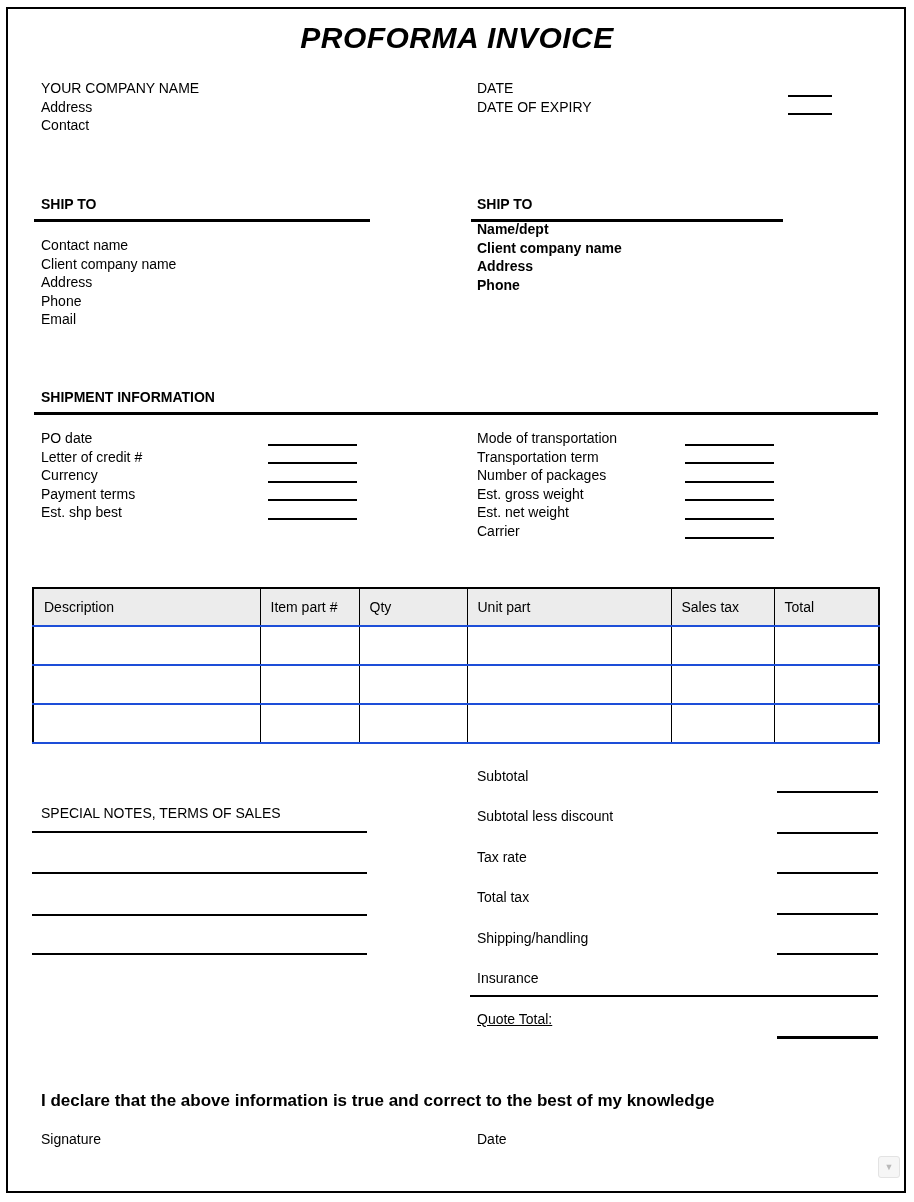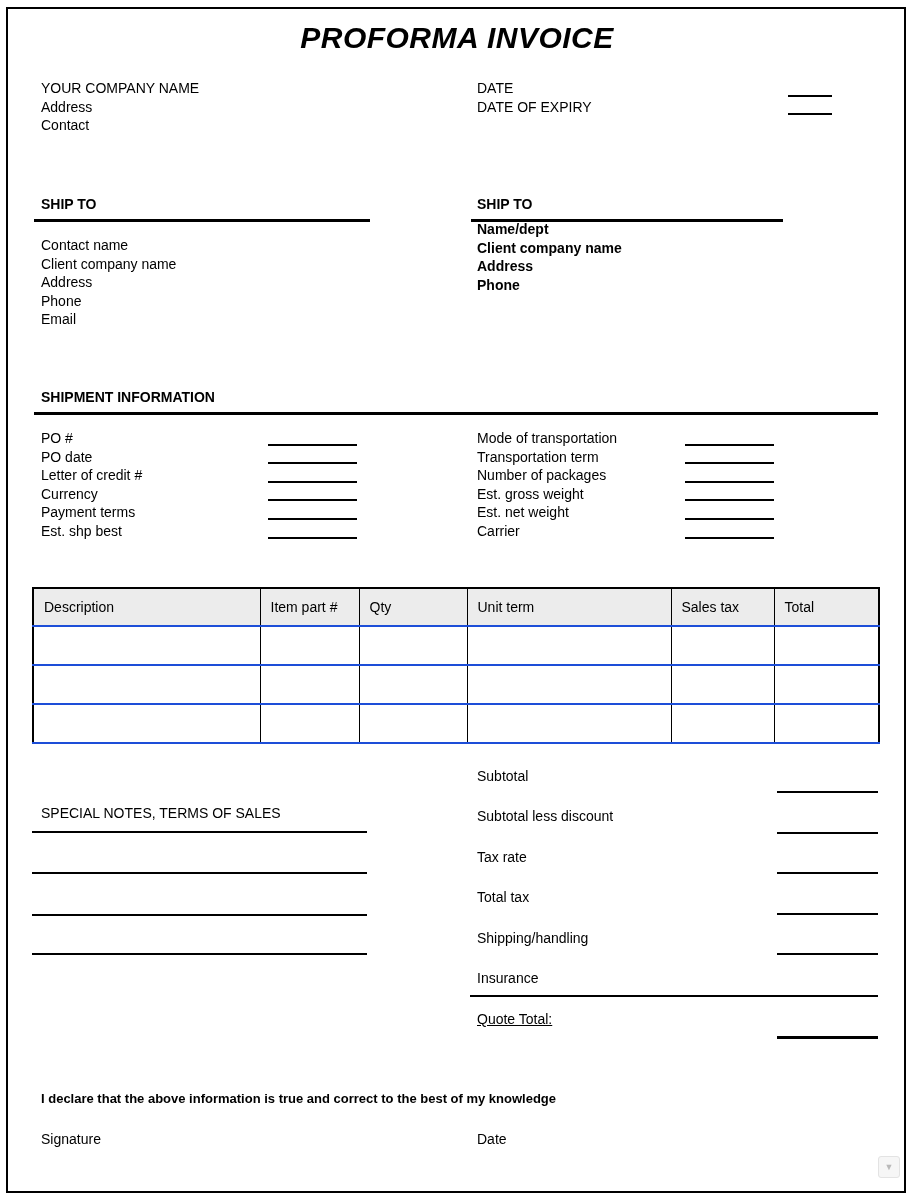--- a/index.html
+++ b/index.html
@@ -65,21 +65,21 @@
   .nl0{top:831px}.nl1{top:872px}.nl2{top:914px}.nl3{top:953px}
   
   .tot-label{left:477px;font-size:14px;}
   .tl0{top:768px}.tl1{top:808px}.tl2{top:849px}.tl3{top:889px}.tl4{top:930px}.tl5{top:970px}
   .tot-line{left:777px;width:101px;height:2px;background:#000;}
   .vl0{top:791px}.vl1{top:832px}.vl2{top:872px}.vl3{top:913px}.vl4{top:953px}
   .tot-sep{left:470px;top:995px;width:408px;height:2px;background:#000;}
   .quote-label{left:477px;top:1011px;font-size:14px;text-decoration:underline;}
   .quote-line{left:777px;top:1036px;width:101px;height:3px;background:#000;}
   
-  .declaration{left:41px;top:1091px;font-size:13px;font-weight:bold;}
+  .declaration{left:41px;top:1091px;font-size:17px;font-weight:bold;}
   .sig-label{left:41px;top:1131px;font-size:14px;}
   .sigdate-label{left:477px;top:1131px;font-size:14px;}
   
   .scroll-btn{
     left:878px;top:1156px;width:22px;height:22px;box-sizing:border-box;
     background:#f6f6f6;border:1px solid #e3e3e3;border-radius:3px;
     display:flex;align-items:center;justify-content:center;
     color:#b9b9b9;font-size:9px;cursor:pointer;
   }
 </style>
@@ -120,24 +120,20 @@
     <div>Name/dept</div>
     <div>Client company name</div>
     <div>Address</div>
     <div>Phone</div>
   </div>
 
   <div class="abs shipinfo-h body-text bold">SHIPMENT INFORMATION</div>
   <div class="abs rule shipinfo-rule"></div>
 
   <div class="abs fieldcol left">
-    <div class="frow">
-        <span class="flabel">PO #</span>
-        <span class="fline"></span>
-      </div>
     <div class="frow">
         <span class="flabel">PO date</span>
         <span class="fline"></span>
       </div>
     <div class="frow">
         <span class="flabel">Letter of credit #</span>
         <span class="fline"></span>
       </div>
     <div class="frow">
         <span class="flabel">Currency</span>
@@ -188,21 +184,21 @@
           <col style="width:108px">
         <col style="width:204px">
           <col style="width:103px">
           <col style="width:105px">
       </colgroup>
       <thead>
         <tr>
           <th>Description</th>
           <th>Item part #</th>
           <th>Qty</th>
-          <th>Unit term</th>
+          <th>Unit part</th>
           <th>Sales tax</th>
           <th>Total</th>
         </tr>
       </thead>
       <tbody>
         <tr>
           <td></td>
             <td></td>
             <td></td>
             <td></td>

